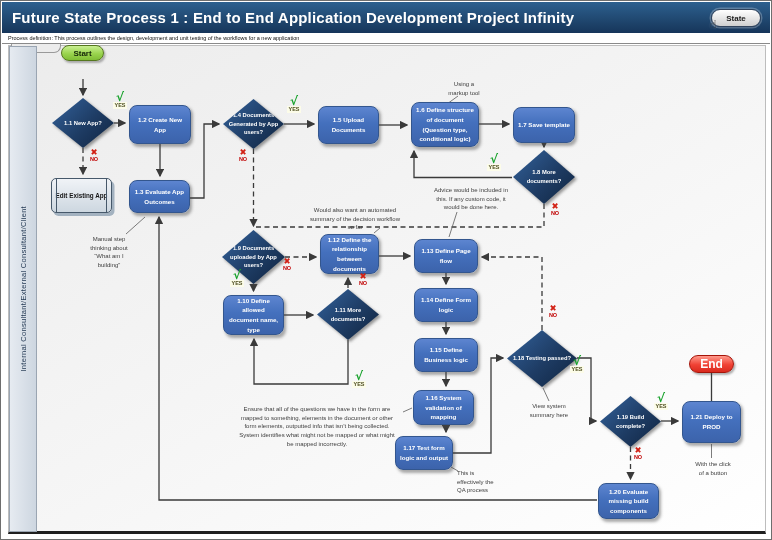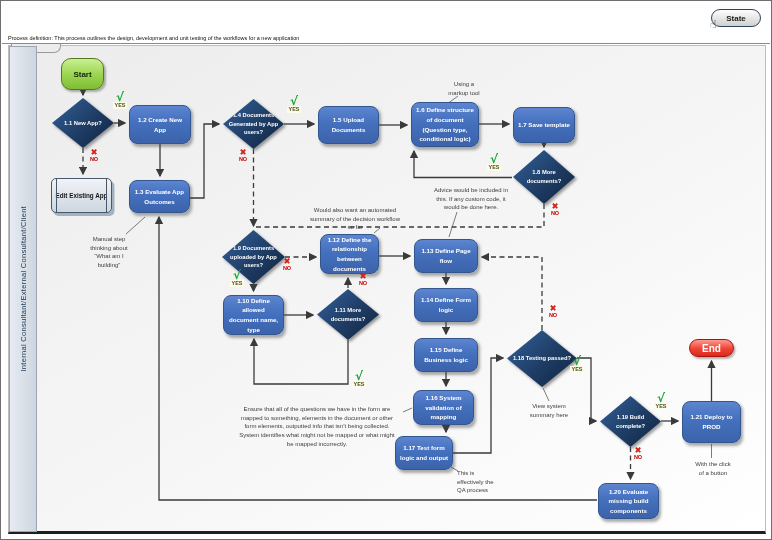--- a/index.html
+++ b/index.html
@@ -44,21 +44,21 @@
   .dmd{width:100%;height:100%;clip-path:polygon(50% 0,100% 50%,50% 100%,0 50%);
        background:linear-gradient(135deg,#33629c 0%,#1e3c64 55%,#0f2440 100%);
        color:#fff;font-weight:bold;font-size:5.8px;line-height:1.5;display:flex;align-items:center;
        justify-content:center;text-align:center;padding:5px;box-sizing:border-box;}
   .term{position:absolute;z-index:2;border-radius:10px;display:flex;align-items:center;
         justify-content:center;font-weight:bold;box-shadow:1.5px 2px 2px rgba(70,70,70,.4);
         box-sizing:border-box;}
   .start{background:linear-gradient(#c9ef92 0%,#9ad44e 55%,#7fbd35 100%);
          border:1.3px solid #55771f;color:#14250a;font-size:8px;}
   .end{background:linear-gradient(#ff9a8c 0%,#f04134 55%,#d92a1e 100%);
-       border:1.3px solid #a51409;color:#fff;font-size:10px;}
+       border:1.3px solid #a51409;color:#fff;font-size:12px;margin-top:16px;}
   .predef{position:absolute;z-index:2;background:linear-gradient(#f0f3f7 0%,#cdd7e0 100%);
           border:1.2px solid #46586a;border-radius:5px;color:#151515;font-weight:bold;font-size:6.3px;
           display:flex;align-items:center;justify-content:center;text-align:center;
           box-shadow:2.5px 3px 0 #a3b2c0;box-sizing:border-box;}
   .predef::before,.predef::after{content:"";position:absolute;top:0;bottom:0;width:0;
           border-left:1px solid #46586a;}
   .predef::before{left:4px;} .predef::after{right:4px;}
   
   .yn{position:absolute;z-index:3;display:flex;flex-direction:column;align-items:center;
       line-height:1;width:18px;}
@@ -73,20 +73,23 @@
   .note.left{text-align:left;}
 </style>
 </head>
 <body>
 
 <div class="page">
 
   <div class="canvas"></div>
   <div class="sheet-tab"></div>
 
+  <div class="titlebar">
+    <span class="title">Future State Process 1 : End to End Application Development Project Infinity</span>
+  </div>
   <div class="home-btn">
     <span>State</span>
     <span class="hand">☝</span>
   </div>
   <div class="subbar">
     <span>Process definition: This process outlines the design, development and unit testing of the workflows for a new application</span>
   </div>
 
   <div class="lane">
     <span class="lane-label">Internal Consultant/External Consultant/Client</span>
@@ -130,21 +133,21 @@
     <path class="cl" d="M457,95 L446,103"></path>
     <path class="cl" d="M456,211 L448,236"></path>
     <path class="cl" d="M379,227 L373,232"></path>
     <path class="cl" d="M125,233 L144,216"></path>
     <path class="cl" d="M402,411 L411,407"></path>
     <path class="cl" d="M450,466 L457,470"></path>
     <path class="cl" d="M542,387 L548,400"></path>
     <path class="cl" d="M710.5,443 L710.5,457"></path>
   </svg>
 
-  <div class="term start" style="left:60px;top:57px;width:43px;height:32px">Start</div>
+  <div class="term start" style="left:60px;top:44px;width:43px;height:16px">Start</div>
   <div class="term end" style="left:688px;top:338px;width:45px;height:18px">End</div>
 
   <div class="dmd-w" style="left:51px;top:97px;width:62px;height:50px">
     <div class="dmd">1.1 New App?</div>
     </div>
   <div class="dmd-w" style="left:222px;top:98px;width:61px;height:50px">
     <div class="dmd">1.4 Documents Generated by App users?</div>
     </div>
   <div class="dmd-w" style="left:512px;top:149px;width:62px;height:54px">
     <div class="dmd">1.8 More documents?</div>

